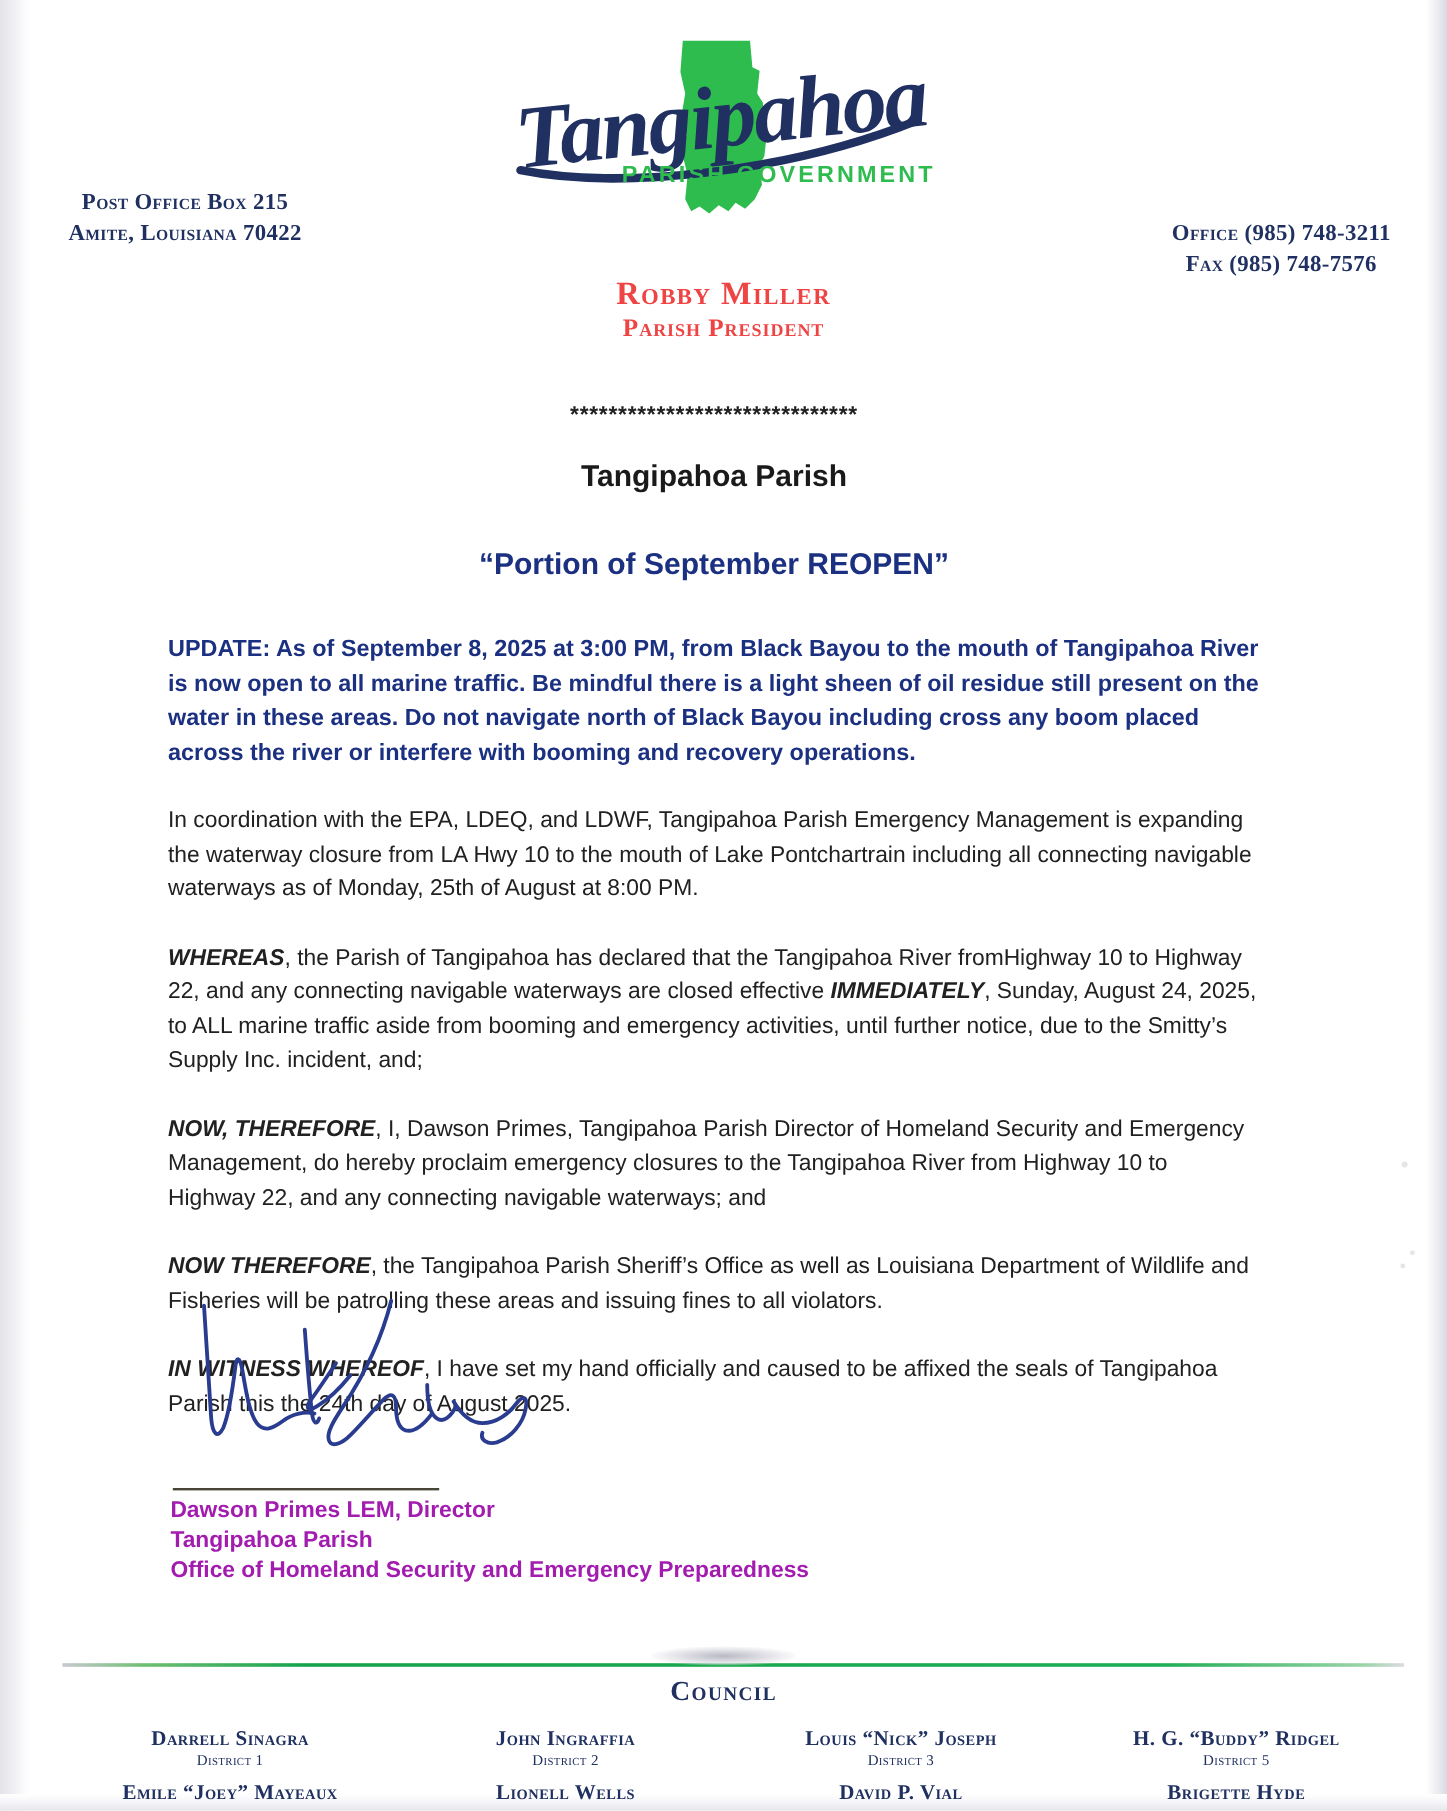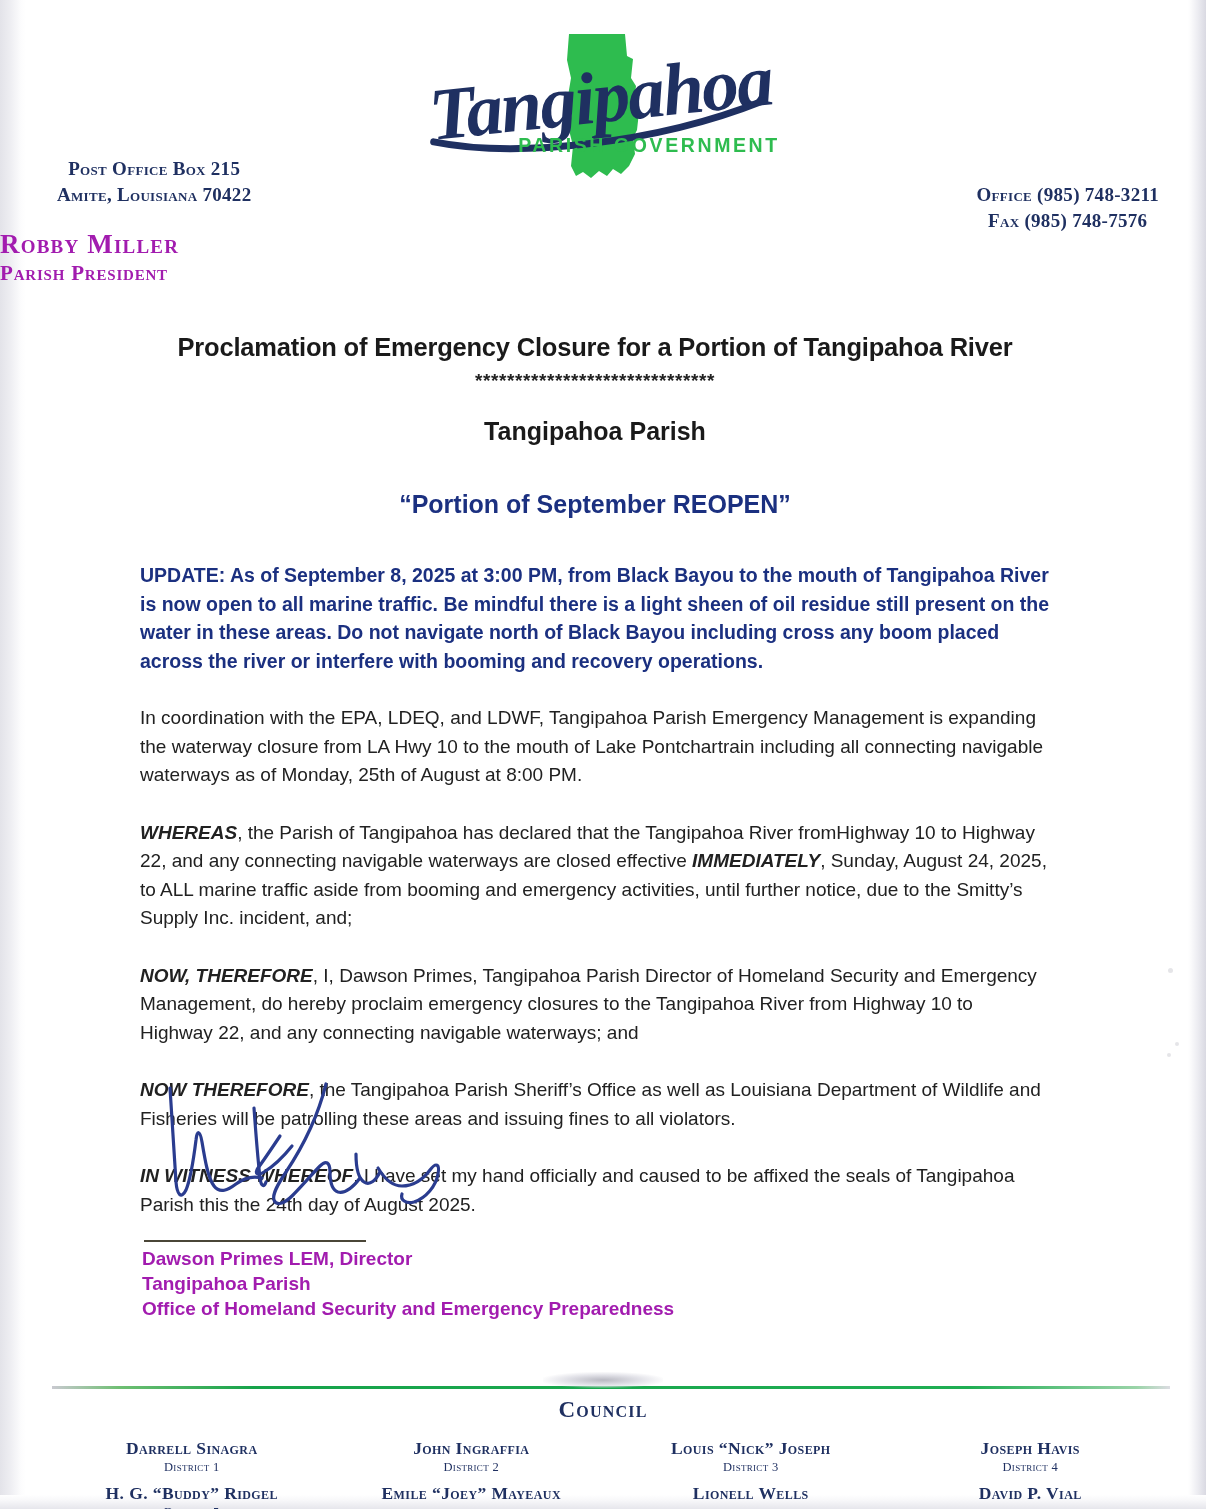--- a/index.html
+++ b/index.html
@@ -93,21 +93,22 @@
     letter-spacing: .3px;
     white-space: nowrap;
     margin-top: 26px;
   }
   .sc { font-variant: small-caps; text-align: center; }
 
   .president {
     position: absolute;
     left: 0; right: 0;
     top: 228px;
-    color: #a21caf;
+    text-align: center;
+    color: #ef4444;
     font-family: "Liberation Serif", serif;
     font-weight: 700;
   }
   .president .name {
     font-size: 27px;
     font-variant: small-caps;
     letter-spacing: 1.2px;
     line-height: 32px;
   }
   .president .role {
@@ -322,21 +323,20 @@
     </div>
   </div>
 
   <div class="president">
     <div class="name">Robby Miller</div>
     <div class="role">Parish President</div>
   </div>
 
   <div class="doc-body">
 
-    <h1 class="title">Proclamation of Emergency Closure for a Portion of Tangipahoa River</h1>
 
     <div class="stars">******************************</div>
 
     <h2 class="parish">Tangipahoa Parish</h2>
 
     <h2 class="reopen">“Portion of September REOPEN”</h2>
 
     <p class="update">UPDATE: As of September 8, 2025 at 3:00 PM, from Black Bayou to the mouth of Tangipahoa River is now open to all marine traffic. Be mindful there is a light sheen of oil residue still present on the water in these areas. Do not navigate north of Black Bayou including cross any boom placed across the river or interfere with booming and recovery operations.</p>
 
     <p class="para">In coordination with the EPA, LDEQ, and LDWF, Tangipahoa Parish Emergency Management is expanding the waterway closure from LA Hwy 10 to the mouth of Lake Pontchartrain including all connecting navigable waterways as of Monday, 25th of August at 8:00 PM.</p>
@@ -390,24 +390,20 @@
       </div>
       <div class="council-cell">
         <div class="cname">John Ingraffia</div>
         <div class="cdist">District 2</div>
       </div>
       <div class="council-cell">
         <div class="cname">Louis “Nick” Joseph</div>
         <div class="cdist">District 3</div>
       </div>
       <div class="council-cell">
-        <div class="cname">Joseph Havis</div>
-        <div class="cdist">District 4</div>
-      </div>
-      <div class="council-cell">
         <div class="cname">H. G. “Buddy” Ridgel</div>
         <div class="cdist">District 5</div>
       </div>
       <div class="council-cell">
         <div class="cname">Emile “Joey” Mayeaux</div>
 
       </div>
       <div class="council-cell">
         <div class="cname">Lionell Wells</div>
 

